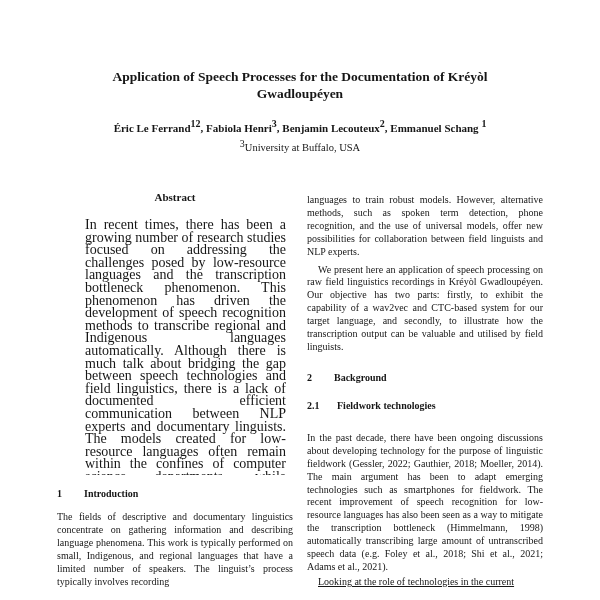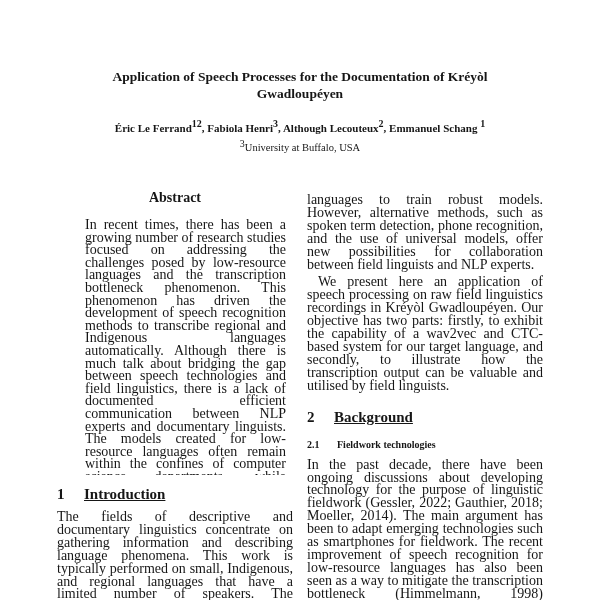--- a/index.html
+++ b/index.html
@@ -39,75 +39,74 @@
     margin-top:37px;
     padding:0 57px;
     display:flex;
     gap:14px;
   }
   .col { width:236px; }
 
   .abstract-heading {
     text-align:center;
     font-weight:bold;
-    font-size:14px;
+    font-size:11px;
     line-height:13px;
   }
   .abstract-body {
     margin-top:15px;
     padding-left:28px;
     padding-right:7px;
     font-size:14px;
     line-height:12.6px;
     text-align:justify;
     height:256px;
     overflow:hidden;
   }
 
   .sec-heading {
     margin-top:12px;
     font-weight:bold;
-    font-size:15px;
+    font-size:10px;
     line-height:14px;
-    text-decoration:underline;
   }
   .sec-heading .num { display:inline-block; min-width:27px; }
   .subsec-heading {
     margin-top:14px;
     font-weight:bold;
     font-size:10px;
     line-height:13px;
   }
   .subsec-heading .num { display:inline-block; min-width:30px; }
 
   .body-text {
-    font-size:14px;
+    font-size:10px;
     line-height:12.9px;
     text-align:justify;
   }
   .col-left .body-text { margin-top:10px; }
   .col-right { padding-top:3px; }
   .col-right .p-cont { margin-top:0; }
   .col-right .p-indent { text-indent:11px; margin-top:5px; }
   .col-right .sec-heading { margin-top:17px; }
-  .col-right .body-after-heading { margin-top:8px; }
+  .col-right .body-after-heading { margin-top:20px; }
   .col-right .p-last { margin-top:2px;text-decoration:underline; }
 </style>
 </head>
 <body>
 
 <div class="page">
 
   <div class="paper-title">
     <div>Application of Speech Processes for the Documentation of Kréyòl</div>
     <div>Gwadloupéyen</div>
   </div>
 
   <div class="authors-line">
-    <span>Éric Le Ferrand</span><sup>12</sup><span>, </span><span>Fabiola Henri</span><sup>3</sup><span>, </span><span>Although Lecouteux</span><sup>2</sup><span>, </span><span>Emmanuel Schang </span><sup>1</sup>
+    <span>Éric Le Ferrand</span><sup>12</sup><span>, </span><span>Fabiola Henri</span><sup>3</sup><span>, </span><span>Benjamin Lecouteux</span><sup>2</sup><span>, </span><span>Emmanuel Schang </span><sup>1</sup>
   </div>
 
   <div class="affils">
     <div class="affil-line">
       <sup>3</sup><span>University at Buffalo, USA</span>
     </div>
   </div>
 
   <div class="columns">
 

